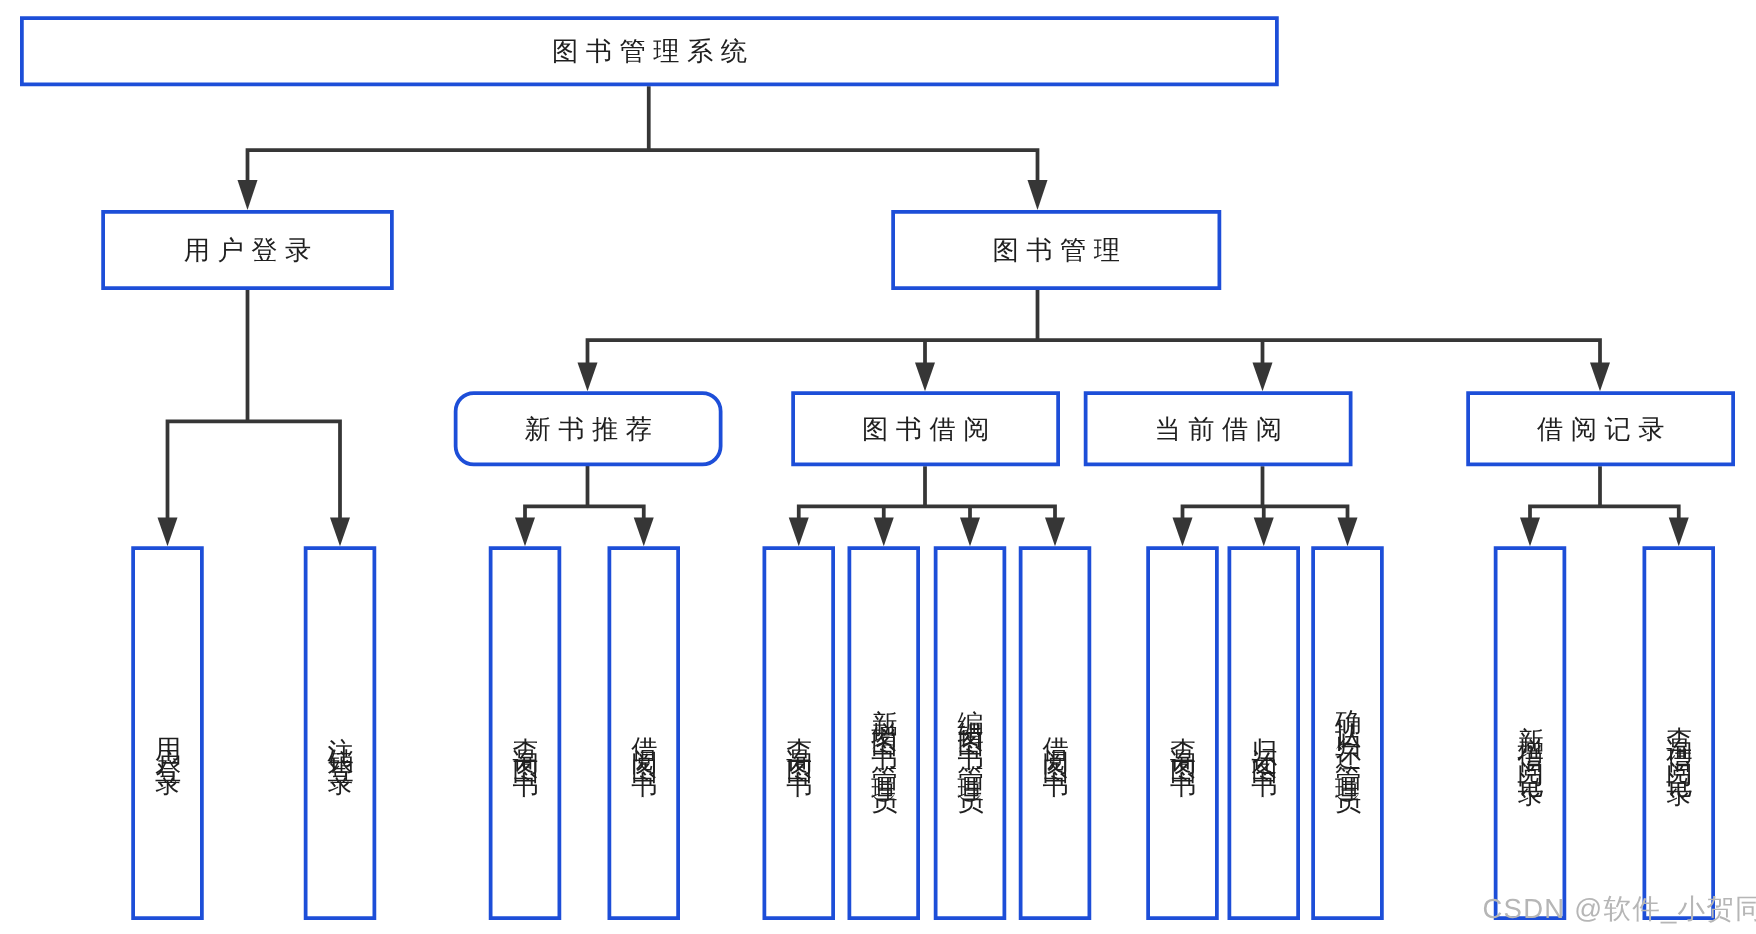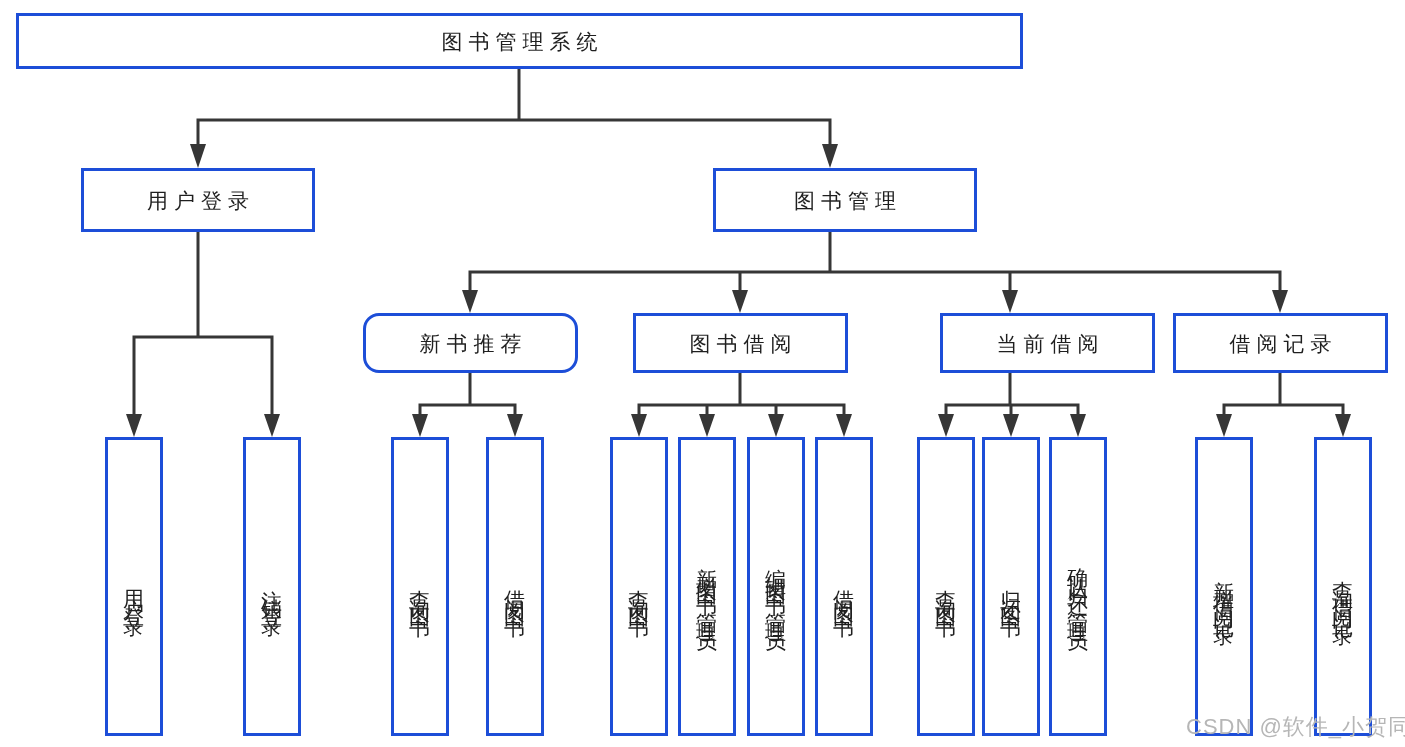--- a/index.html
+++ b/index.html
@@ -112,21 +112,21 @@
   <div class="node h" style="left:713px; top:168px; width:264px; height:64px;">
     <span>图书管理</span>
   </div>
 
   <div class="node h" style="left:363px; top:313px; width:215px; height:60px;border-radius:16px;">
     <span>新书推荐</span>
   </div>
   <div class="node h" style="left:633px; top:313px; width:215px; height:60px;">
     <span>图书借阅</span>
   </div>
-  <div class="node h" style="left:940px; top:313px; width:215px; height:60px;">
+  <div class="node h" style="left:867px; top:313px; width:215px; height:60px;">
     <span>当前借阅</span>
   </div>
   <div class="node h" style="left:1173px; top:313px; width:215px; height:60px;">
     <span>借阅记录</span>
   </div>
 
   <div class="node v" style="left:105px; top:437px; width:58px; height:299px;">
     <span>用户登录</span>
   </div>
   <div class="node v" style="left:243px; top:437px; width:58px; height:299px;">

